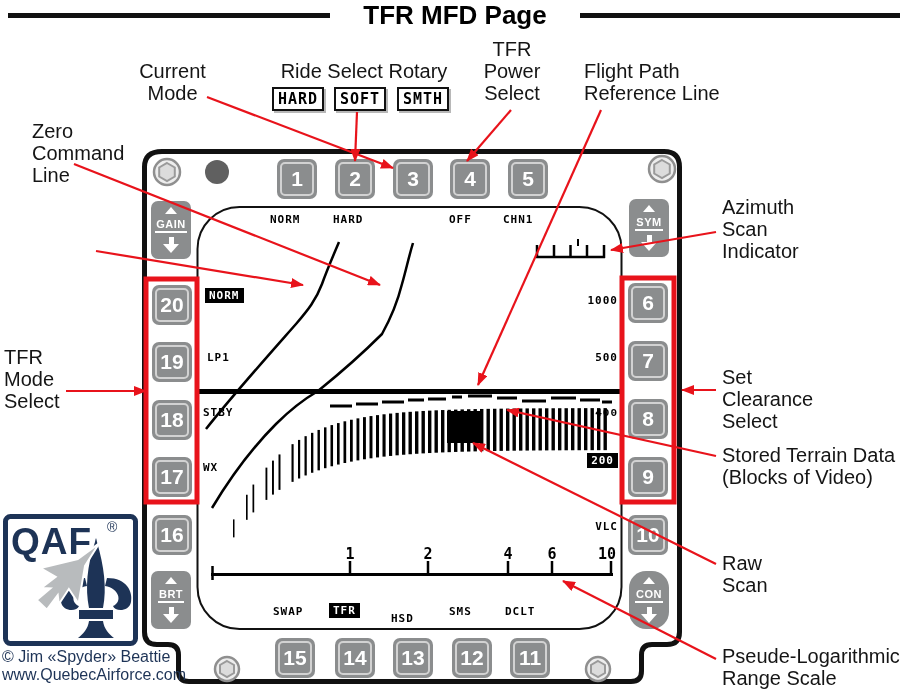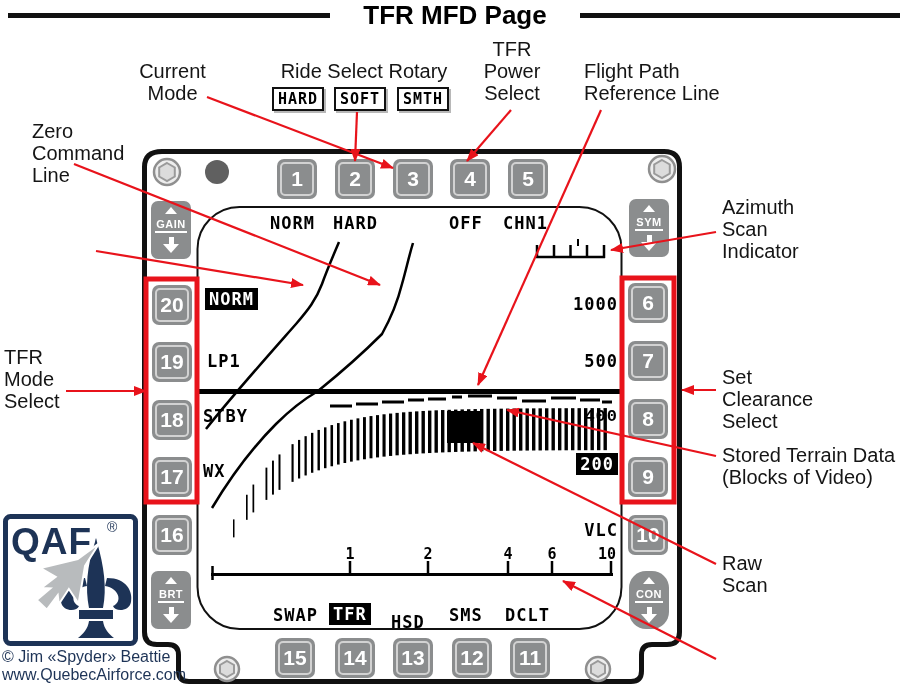--- a/index.html
+++ b/index.html
@@ -28,21 +28,21 @@
   .tri-up{width:0;height:0;border-left:6px solid transparent;border-right:6px solid transparent;
           border-bottom:7px solid #fff;}
   .rk-label{font-weight:bold;font-size:11px;color:#fff;border-bottom:2px solid #fff;
             padding:0 1px 1px;letter-spacing:.5px;}
   .dn{display:flex;flex-direction:column;align-items:center;}
   .dn-stem{width:5px;height:7px;background:#fff;}
   .tri-dn{width:0;height:0;border-left:8px solid transparent;border-right:8px solid transparent;
           border-top:9px solid #fff;}
   
   .mfd{position:absolute;font-family:"DejaVu Sans Mono",monospace;font-weight:bold;
-       font-size:17px;letter-spacing:1px;color:#000;white-space:nowrap;z-index:2;}
+       font-size:11px;letter-spacing:1px;color:#000;white-space:nowrap;z-index:2;}
   .inv{background:#000;color:#fff;padding:1px 4px;}
   .r-col{left:540px;width:78px;text-align:right;}
   .scale-num{position:absolute;font-family:"DejaVu Sans Mono",monospace;font-weight:bold;
              font-size:15px;color:#000;width:24px;text-align:center;z-index:2;}
   
   .credit{position:absolute;left:2px;font-size:16px;color:#1d3356;z-index:6;}
   svg{position:absolute;left:0;top:0;}
 </style>
 </head>
 <body>
@@ -229,20 +229,22 @@
   <div class="label" style="left:4px;top:346px;">TFR
 Mode
 Select</div>
   <div class="label" style="left:722px;top:366px;">Set
 Clearance
 Select</div>
   <div class="label" style="left:722px;top:444px;">Stored Terrain Data
 (Blocks of Video)</div>
   <div class="label" style="left:722px;top:552px;">Raw
 Scan</div>
+  <div class="label" style="left:722px;top:645px;">Pseude-Logarithmic
+Range Scale</div>
 
   <div class="btn" style="left:277px;top:159px;">1</div>
   <div class="btn" style="left:335px;top:159px;">2</div>
   <div class="btn" style="left:393px;top:159px;">3</div>
   <div class="btn" style="left:450px;top:159px;">4</div>
   <div class="btn" style="left:508px;top:159px;">5</div>
 
   <div class="btn" style="left:628px;top:283px;">6</div>
   <div class="btn" style="left:628px;top:341px;">7</div>
   <div class="btn" style="left:628px;top:399px;">8</div>

